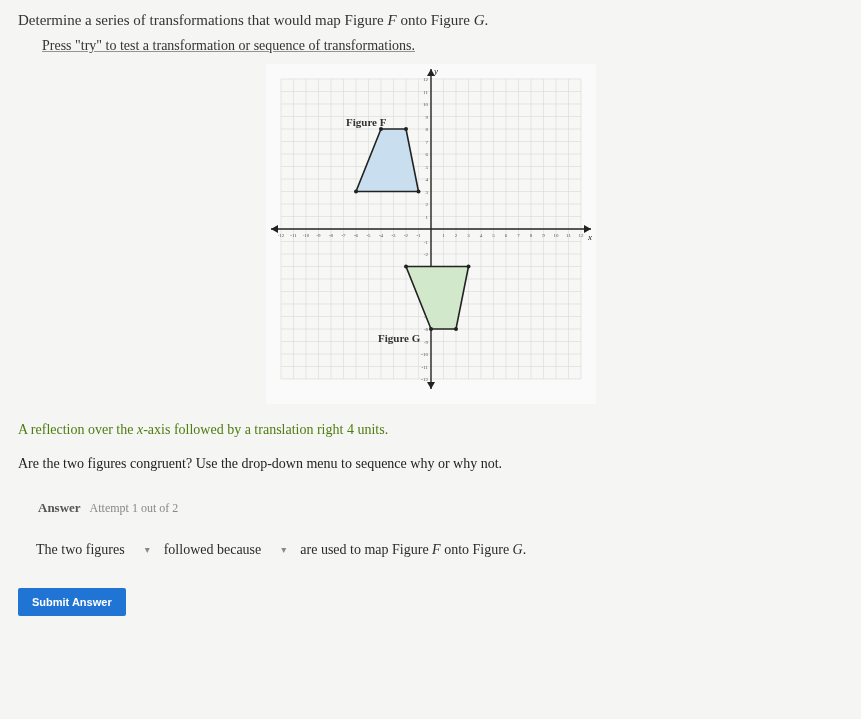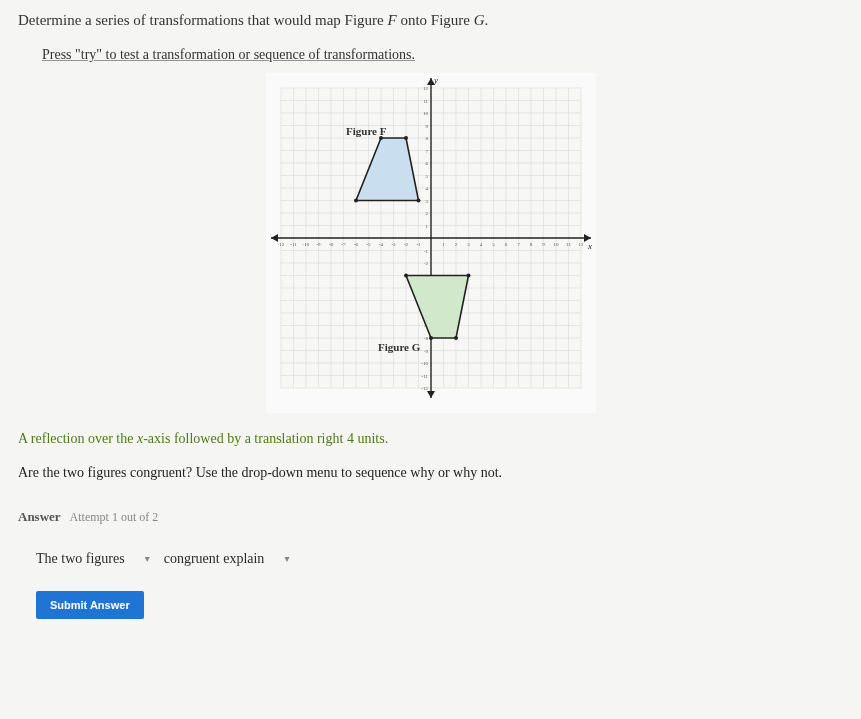--- a/index.html
+++ b/index.html
@@ -6,21 +6,21 @@
     body {
       font-family: Georgia, 'Times New Roman', serif;
       background: #f5f5f3;
       color: #2a2a2a;
       padding: 12px 18px;
       width: 861px;
     }
     .question-text {
       font-size: 15px;
       color: #333;
-      margin-bottom: 18px;
+      margin-bottom: 9px;
     }
     .question-sub {
       font-size: 14px;
       color: #333;
       margin-left: 24px;
       margin-bottom: 10px;
       text-decoration: underline;
       text-decoration-color: rgba(0,0,0,0.4);
     }
     .italic-var { font-style: italic; }
@@ -37,33 +37,34 @@
     }
     .congruent-q {
       font-size: 14px;
       margin-bottom: 28px;
       color: #222;
     }
     .answer-row {
       font-size: 12px;
       color: #888;
       margin-bottom: 26px;
+      margin-left: 20px;
     }
     .answer-label {
       font-weight: bold;
       color: #555;
       font-size: 13px;
     }
     .sentence-row {
       display: flex;
       align-items: flex-start;
       gap: 8px;
       font-size: 14px;
       margin-left: 18px;
-      margin-bottom: 24px;
+      margin-bottom: 30px;
       flex-wrap: wrap;
     }
     .dropdown {
       display: inline-flex;
       align-items: center;
       gap: 6px;
       padding: 2px 6px;
       color: #777;
       cursor: pointer;
       min-width: 18px;
@@ -71,21 +72,20 @@
     }
     .chev { font-size: 10px; color: #888; }
     .submit-btn {
       background: #1f74d4;
       color: #fff;
       border: none;
       padding: 8px 14px;
       font-size: 11px;
       font-weight: bold;
       cursor: pointer;
-      margin-left: 18px;
       border-radius: 2px;
     }
   </style>
 </head>
 <body>
 
 
 
 <div class="question-text">
   <span>Determine a series of transformations that would map Figure </span><span class="italic-var">F</span><span> onto Figure </span><span class="italic-var">G</span><span>.</span>
@@ -238,23 +238,26 @@
   <span class="answer-label">Answer</span>
   &nbsp;&nbsp;<span>Attempt 1 out of 2</span>
 </div>
 
 <div class="sentence-row">
   <span>The two figures</span>
   <span class="dropdown">
     <span></span>
     <span class="chev">▾</span>
   </span>
-  <span>congruent explain</span>
+  <span>followed because</span>
   <span class="dropdown">
     <span></span>
     <span class="chev">▾</span>
   </span>
+  <span>
+    <span>are used to map Figure </span><span class="italic-var">F</span><span> onto Figure </span><span class="italic-var">G</span><span>.</span>
+  </span>
 </div>
 
 <button class="submit-btn">Submit Answer</button>
 
 
 
 
 </body></html>

